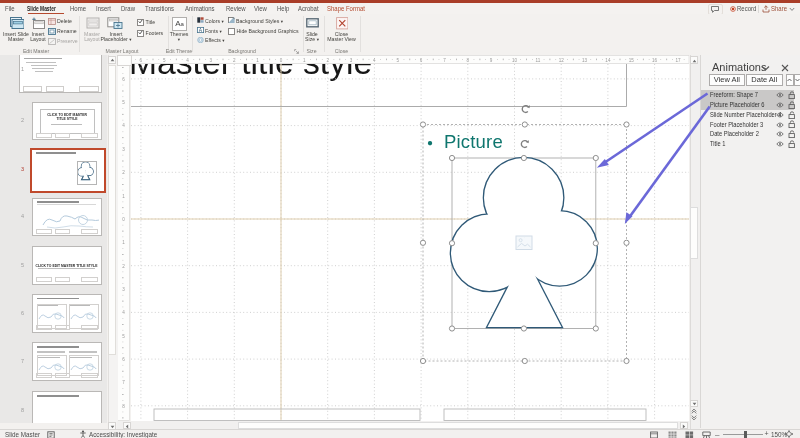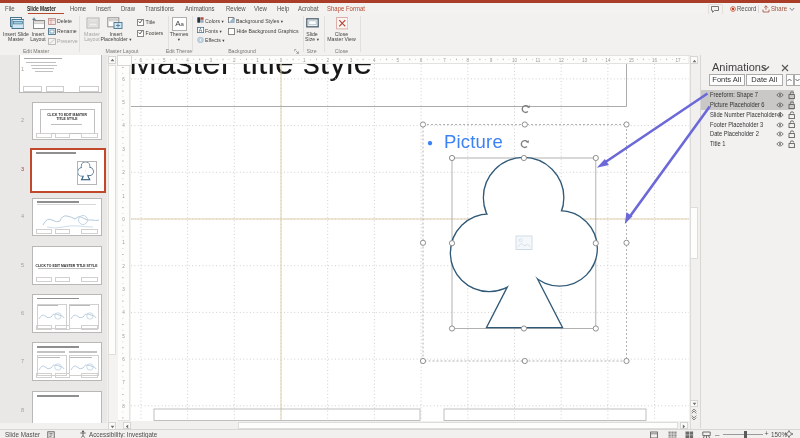--- a/index.html
+++ b/index.html
@@ -515,32 +515,32 @@
 <circle cx="321.0" cy="179.2" r="2.6" fill="#fff" stroke="#8f8f8f" stroke-width="1"></circle>
 <circle cx="464.8" cy="179.2" r="2.6" fill="#fff" stroke="#8f8f8f" stroke-width="1"></circle>
 <circle cx="321.0" cy="264.5" r="2.6" fill="#fff" stroke="#8f8f8f" stroke-width="1"></circle>
 <circle cx="392.9" cy="264.5" r="2.6" fill="#fff" stroke="#8f8f8f" stroke-width="1"></circle>
 <circle cx="464.8" cy="264.5" r="2.6" fill="#fff" stroke="#8f8f8f" stroke-width="1"></circle>
 <path d="M396.9 47.6a3.4 3.4 0 1 1 0.6 -4.4" fill="none" stroke="#7f7f7f" stroke-width="1.35"></path>
       <path d="M398.9 41.2l-0.4 3.0 -2.8 -1.1z" fill="#7f7f7f"></path>
 <path d="M396.0 82.6a3.4 3.4 0 1 1 0.6 -4.4" fill="none" stroke="#7f7f7f" stroke-width="1.35"></path>
       <path d="M398.0 76.2l-0.4 3.0 -2.8 -1.1z" fill="#7f7f7f"></path>
 </svg>
-<div style="position:absolute;left:296px;top:67px;font-size:18.5px;color:#3b82f6;white-space:nowrap;letter-spacing:0.2px;"><span style="font-size:10px;vertical-align:2.5px;">●</span>&nbsp; Picture</div>
+<div style="position:absolute;left:296px;top:67px;font-size:18.5px;color:#0f766e;white-space:nowrap;letter-spacing:0.2px;"><span style="font-size:10px;vertical-align:2.5px;">●</span>&nbsp; Picture</div>
 </div>
 
 <div class="abs" id="selpane">
 <div style="position:absolute;left:11px;top:6px;font-size:11px;color:#3f3f3f;">Animations</div>
 <svg style="position:absolute;left:60px;top:10px" width="9" height="7" viewBox="0 0 9 7">
       <path d="M1 1.5l3.5 3.5 3.5-3.5" fill="none" stroke="#555" stroke-width="1.1"></path>
     </svg>
 <svg style="position:absolute;left:80px;top:9px" width="8" height="8" viewBox="0 0 8 8">
       <path d="M1 1l6 6M7 1l-6 6" fill="none" stroke="#555" stroke-width="1.1"></path>
     </svg>
-<div class="btn" style="left:7.5px;top:19px;width:34.5px;height:9.5px;line-height:9.5px;">Fonts All</div>
+<div class="btn" style="left:7.5px;top:19px;width:34.5px;height:9.5px;line-height:9.5px;">View All</div>
 <div class="btn" style="left:45px;top:19px;width:34.5px;height:9.5px;line-height:9.5px;">Date All</div>
 <div class="btn" style="left:85px;top:19px;width:6px;height:9.5px;"></div>
 <svg style="position:absolute;left:86px;top:22.5px" width="5" height="4" viewBox="0 0 5 4">
       <path d="M0.5 3l2-2 2 2" fill="none" stroke="#555" stroke-width="0.9"></path>
     </svg>
 <div class="btn" style="left:92.5px;top:19px;width:6px;height:9.5px;"></div>
 <svg style="position:absolute;left:93.5px;top:22.5px" width="5" height="4" viewBox="0 0 5 4">
       <path d="M0.5 1l2 2 2-2" fill="none" stroke="#555" stroke-width="0.9"></path>
     </svg>
 <div class="srow selrow" style="top:35.30px;">

